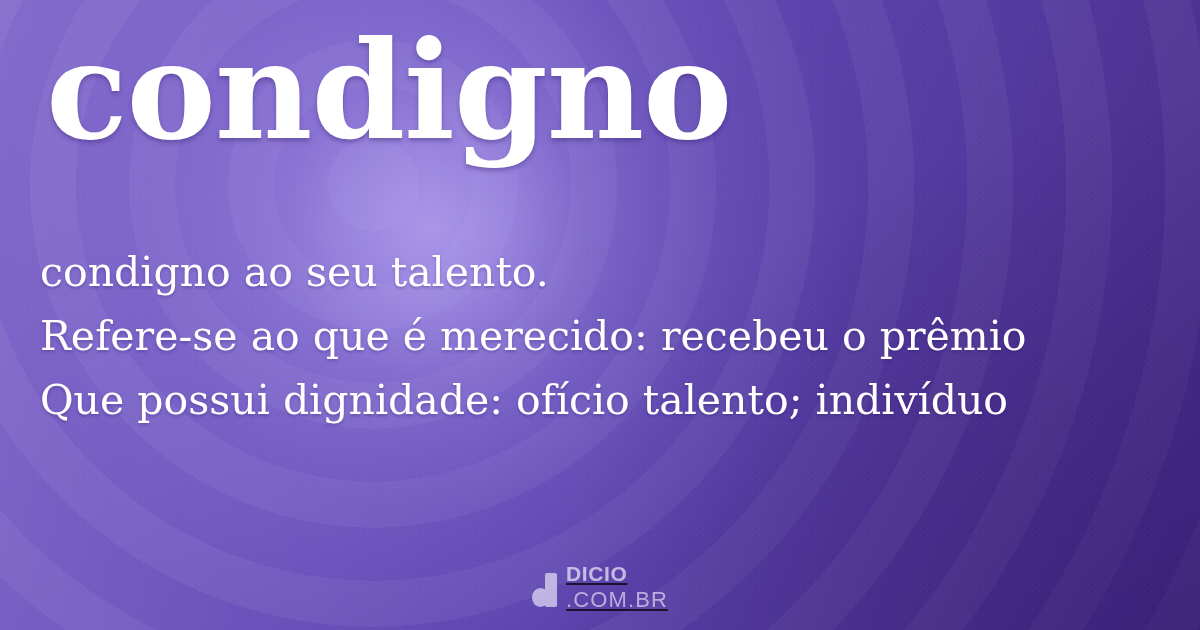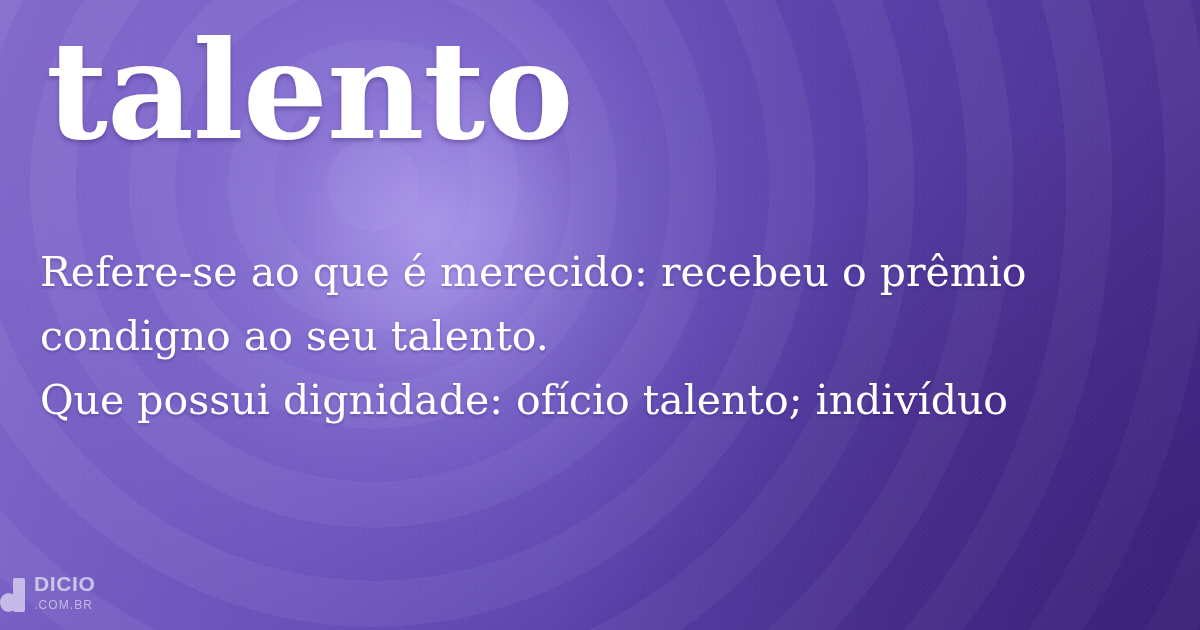--- a/index.html
+++ b/index.html
@@ -132,23 +132,24 @@
     white-space:nowrap;
   }
 
   
   .brand {
     position:absolute;
     left:0; right:0;
     bottom:18px;
     display:flex;
     align-items:center;
-    justify-content:flex-start;
+    justify-content:center;
     gap:9px;
     opacity:.72;
+    text-decoration:underline;
   }
 
   .brand-mark {
     position:relative;
     width:25px;
     height:38px;
   }
   .brand-mark .dot {
     position:absolute;
     left:0;
@@ -178,45 +179,45 @@
   .brand-name {
     font-family:"Liberation Sans", sans-serif;
     font-weight:700;
     font-size:21px;
     letter-spacing:0.6px;
     color:#ece8f9;
   }
   .brand-tld {
     font-family:"Liberation Sans", sans-serif;
     font-weight:400;
-    font-size:12px;
+    font-size:22px;
     letter-spacing:1.1px;
     color:#ded7f2;
     margin-top:5px;
   }
 </style>
 </head>
 <body>
 
 <div id="card">
 
   <div class="bg-base"></div>
   <div class="bg-rings"></div>
   <div class="bg-glow"></div>
   <div class="bg-hotspot"></div>
   <div class="bg-vignette"></div>
   <div class="bg-dots"></div>
 
   <div class="content">
 
-    <h1 class="headword">talento</h1>
+    <h1 class="headword">condigno</h1>
 
     <div class="definitions">
+      <div class="def-line">condigno ao seu talento.</div>
       <div class="def-line">Refere-se ao que é merecido: recebeu o prêmio</div>
-      <div class="def-line">condigno ao seu talento.</div>
       <div class="def-line">Que possui dignidade: ofício talento; indivíduo</div>
     </div>
 
     <div class="brand">
       <div class="brand-mark">
         <span class="dot"></span>
         <span class="bar"></span>
       </div>
       <div class="brand-text">
         <span class="brand-name">DICIO</span>

